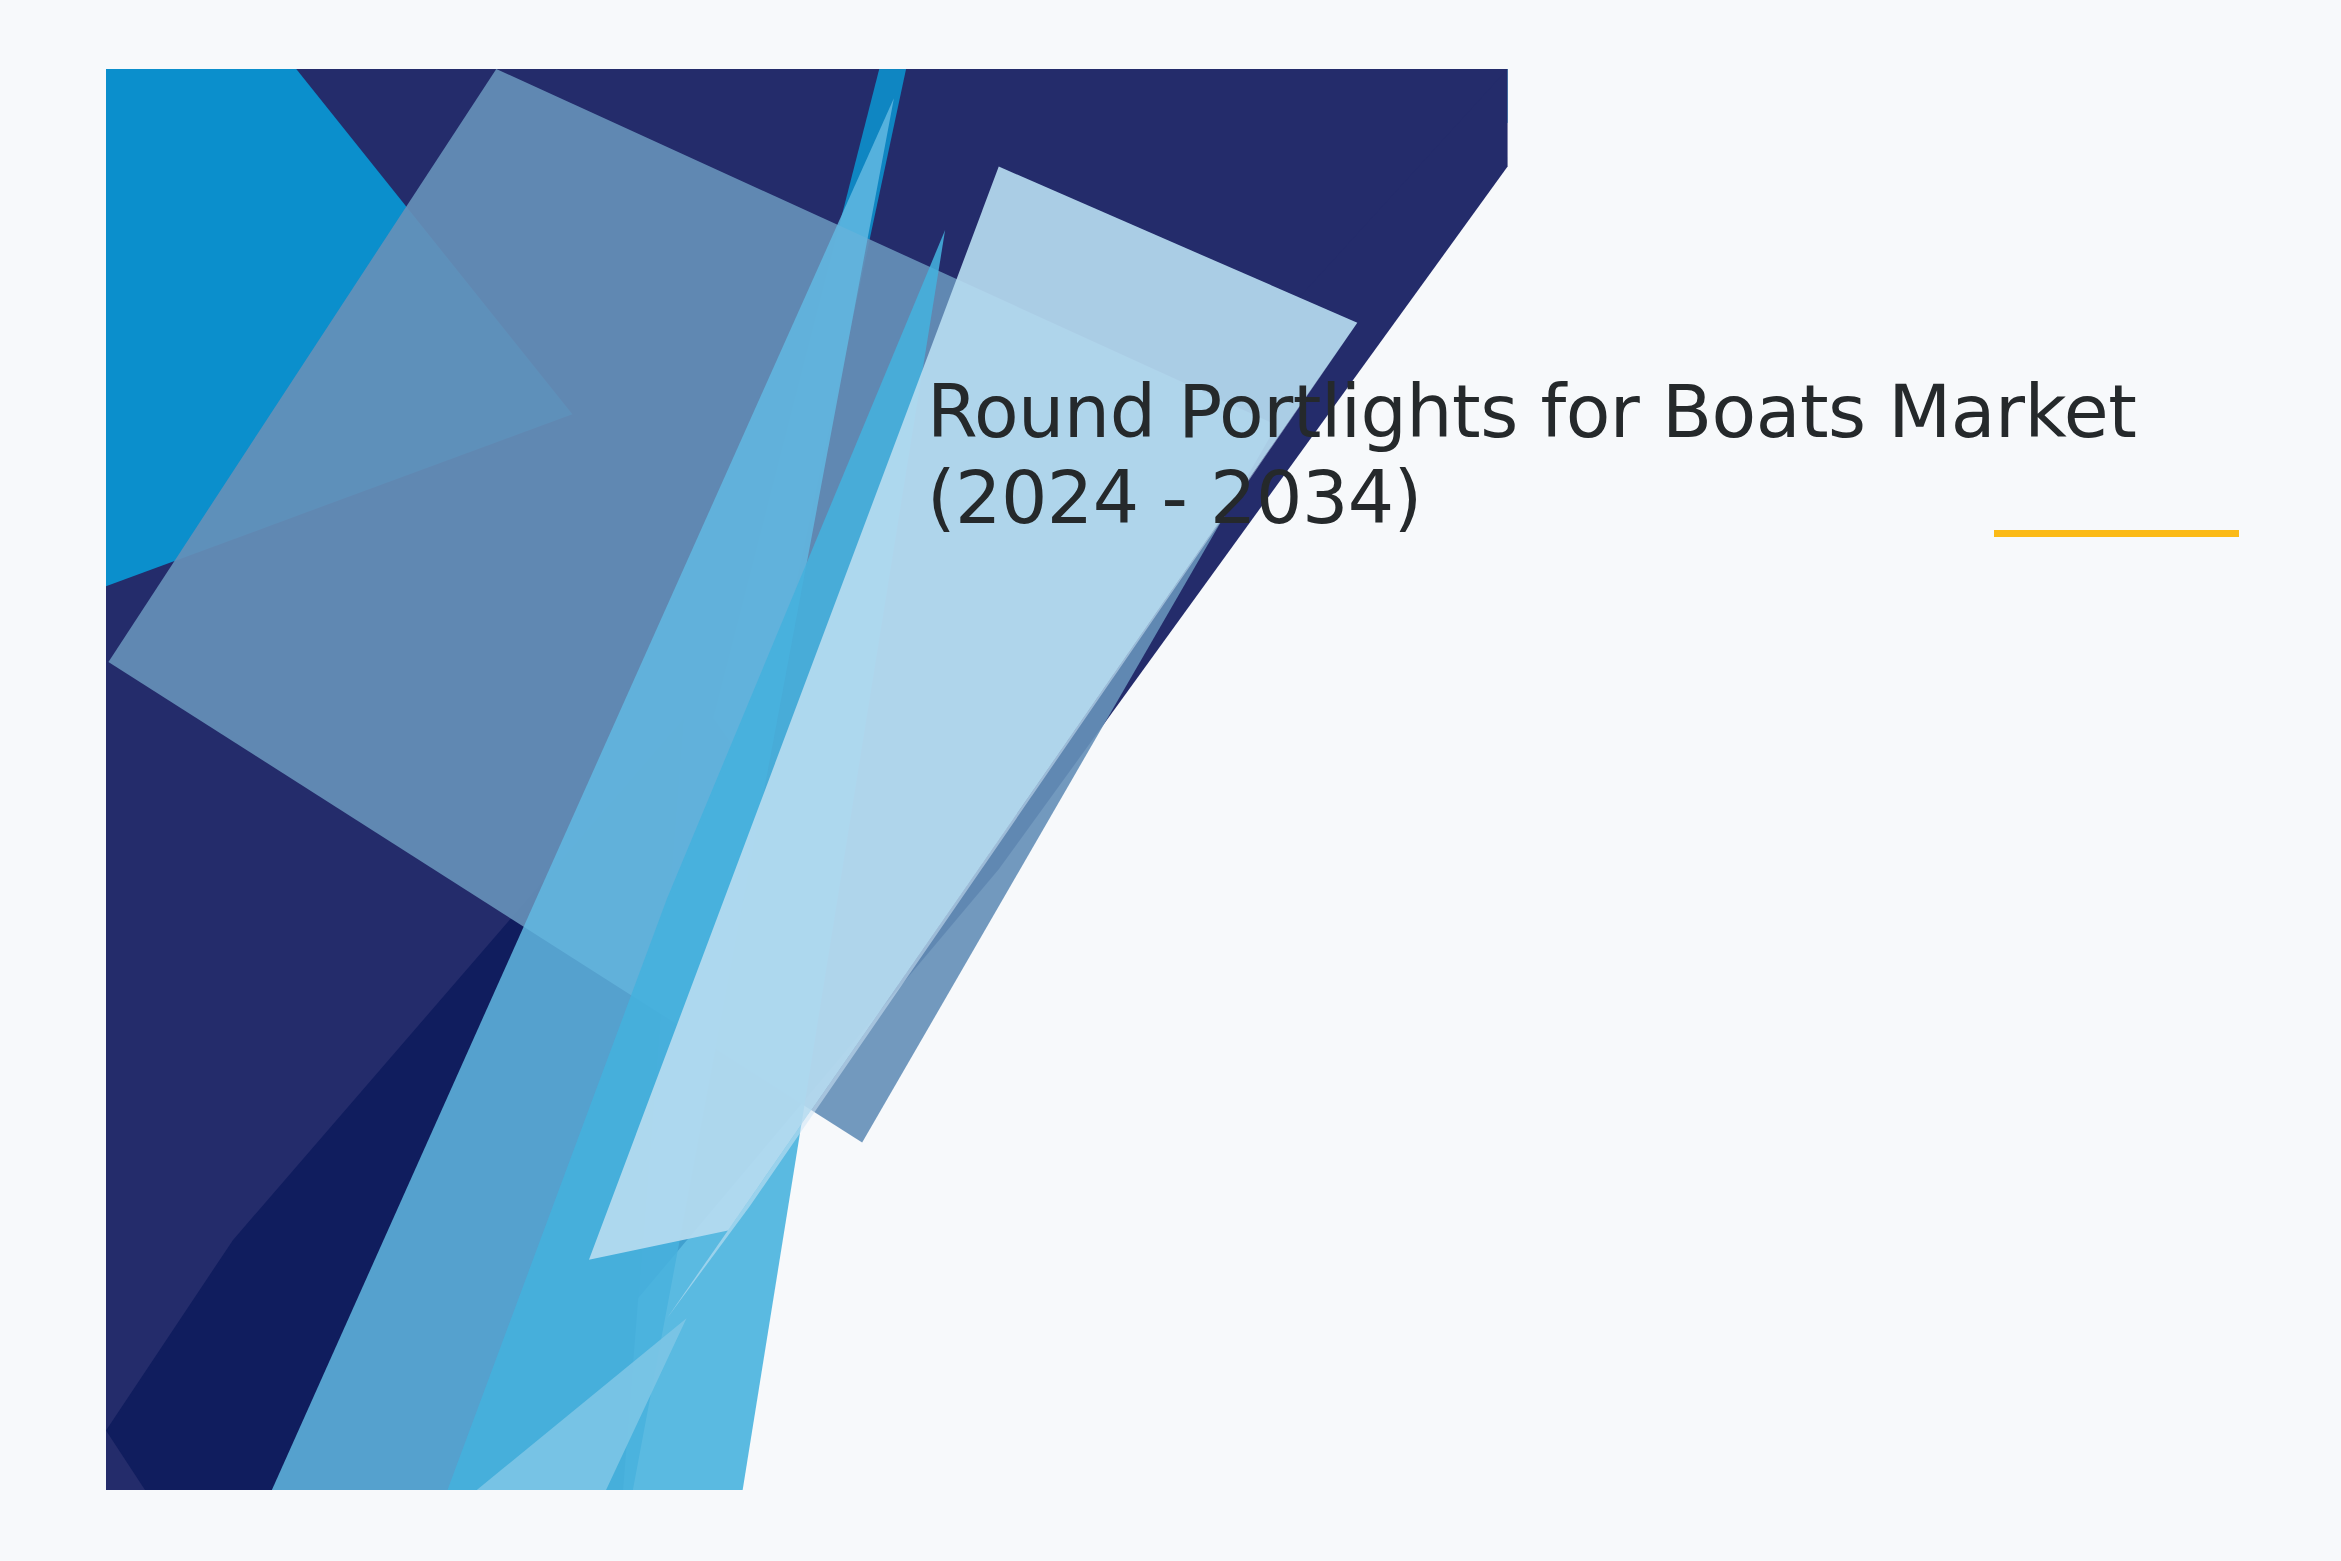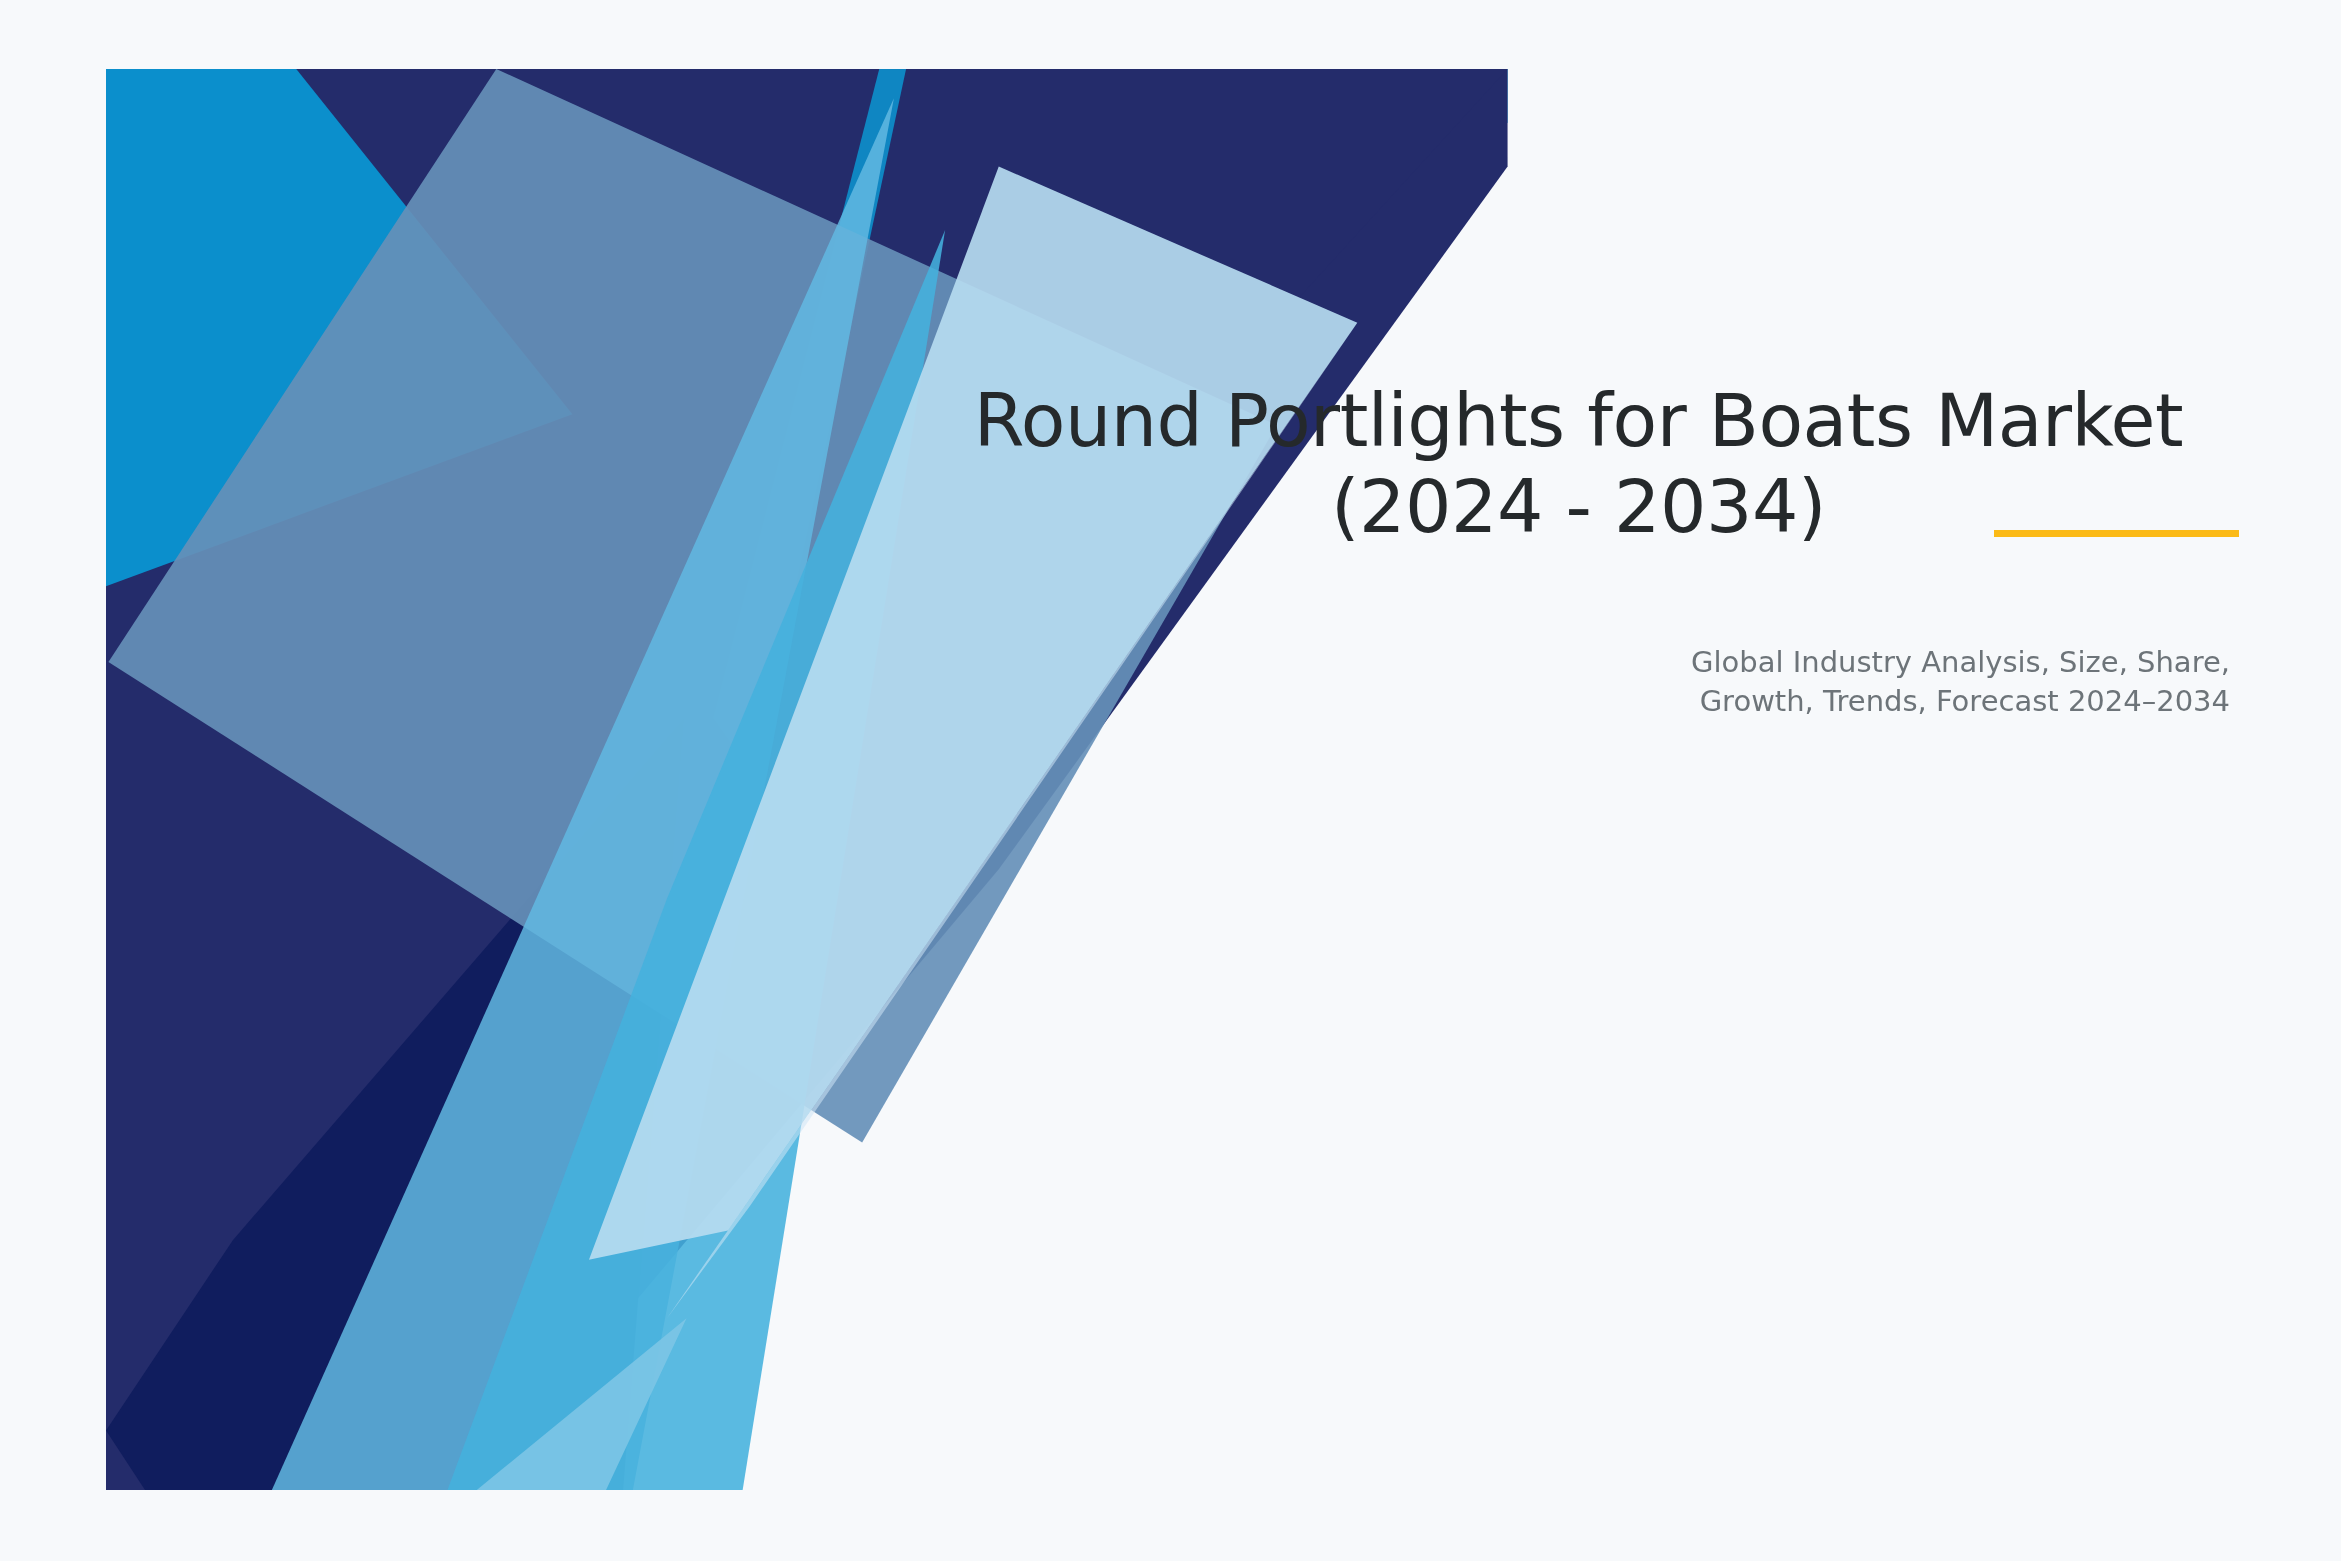--- a/index.html
+++ b/index.html
@@ -34,23 +34,23 @@
   #artwork svg {
     display: block;
     width: 1405px;
     height: 1421px;
   }
 
   
   #title-block {
     position: absolute;
     left: 927px;
-    top: 378px;
+    top: 369px;
     width: 1303px;
-    text-align: center;
+    text-align: left;
   }
 
   #page-title {
     margin: 0;
     font-family: "DejaVu Sans", sans-serif;
     font-size: 73px;
     font-weight: 400;
     line-height: 1.18;
     color: #25292b;
     letter-spacing: -0.5px;
@@ -120,19 +120,15 @@
     </svg>
   </div>
 
   <div id="title-underline"></div>
 
   <div id="title-block">
     <h1 id="page-title">Round Portlights for Boats Market
 (2024 - 2034)</h1>
   </div>
 
-  <div id="subtitle-block">
-    <p id="page-subtitle">Global Industry Analysis, Size, Share,
-Growth, Trends, Forecast 2024–2034</p>
-  </div>
 
 </div>
 
 
 </body></html>

